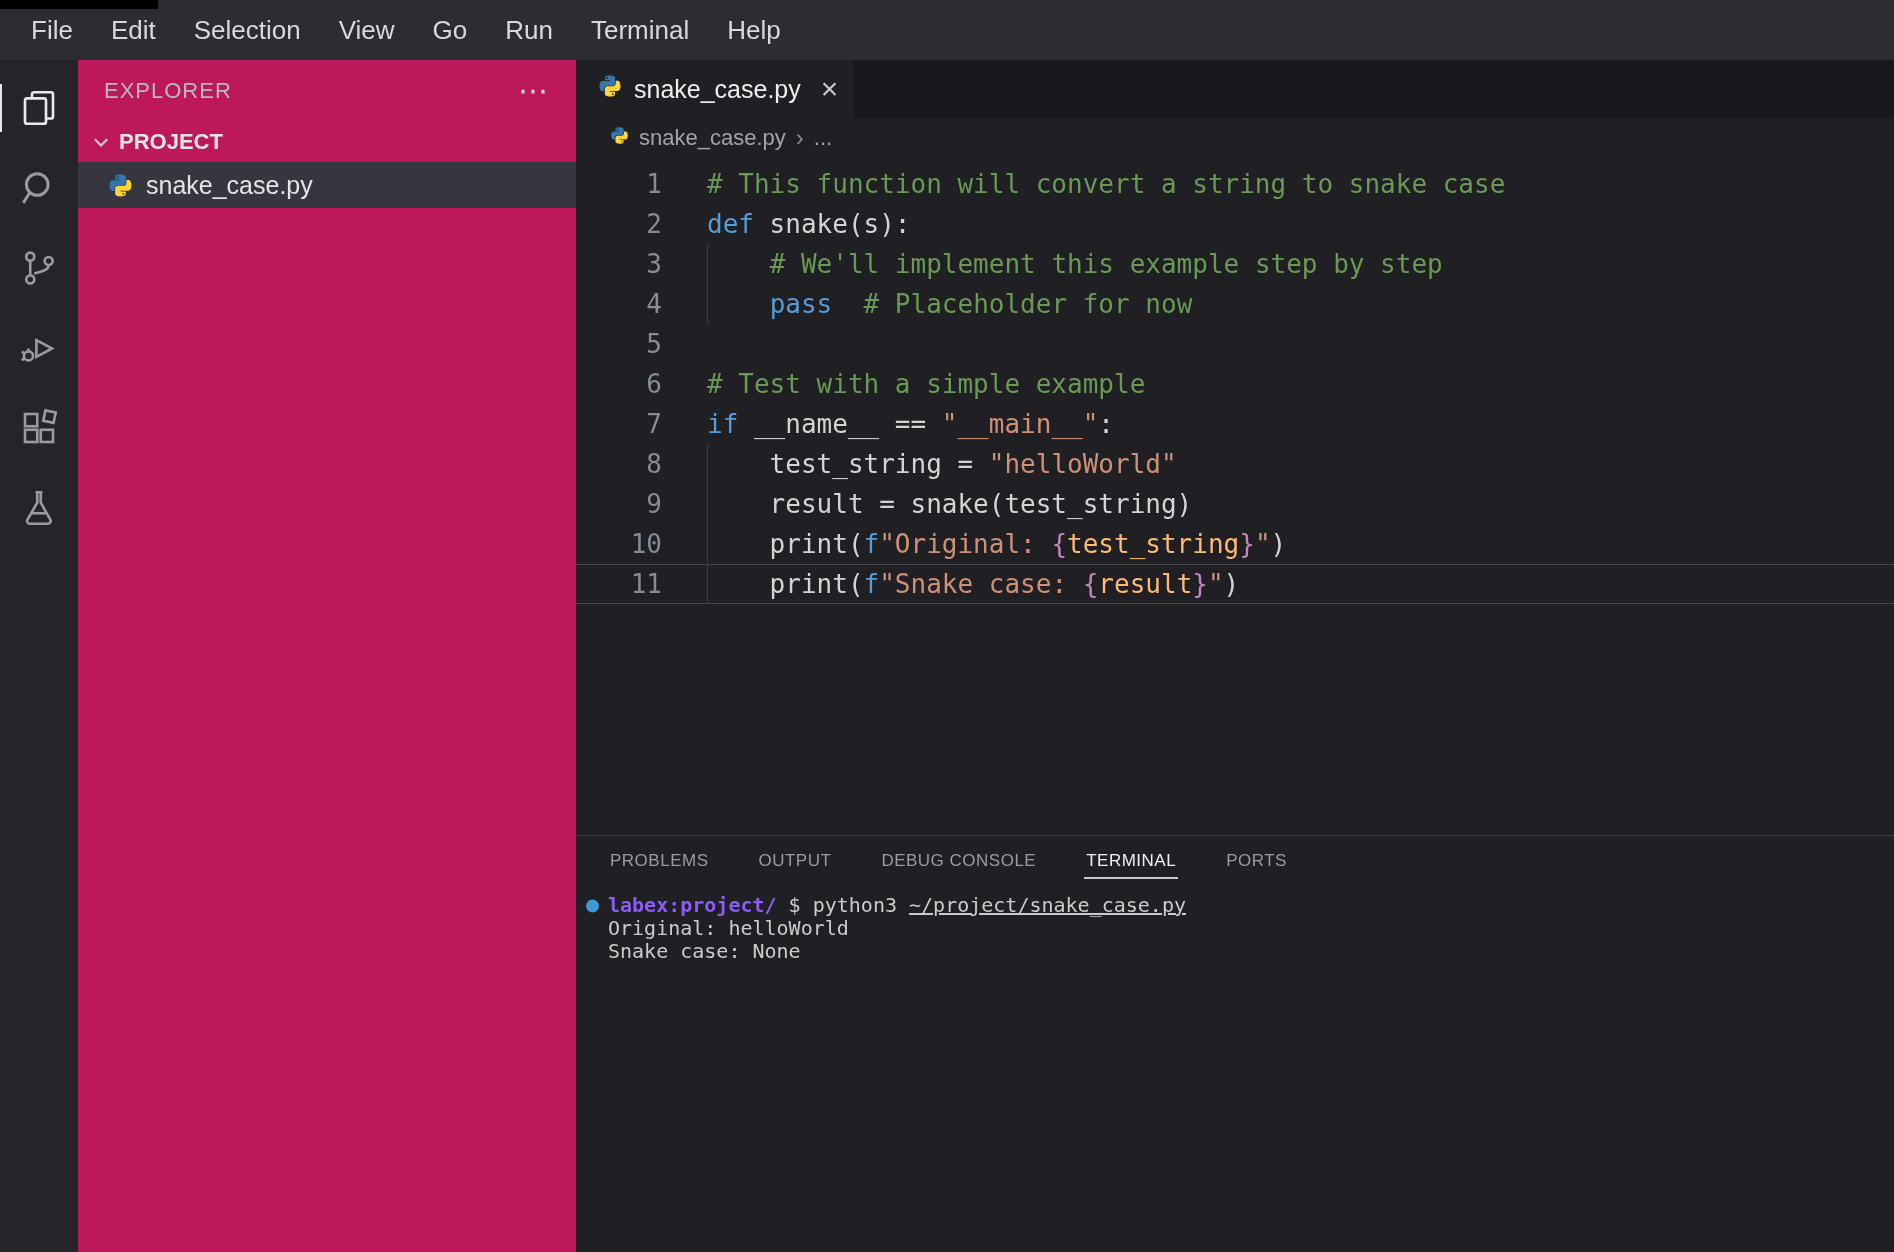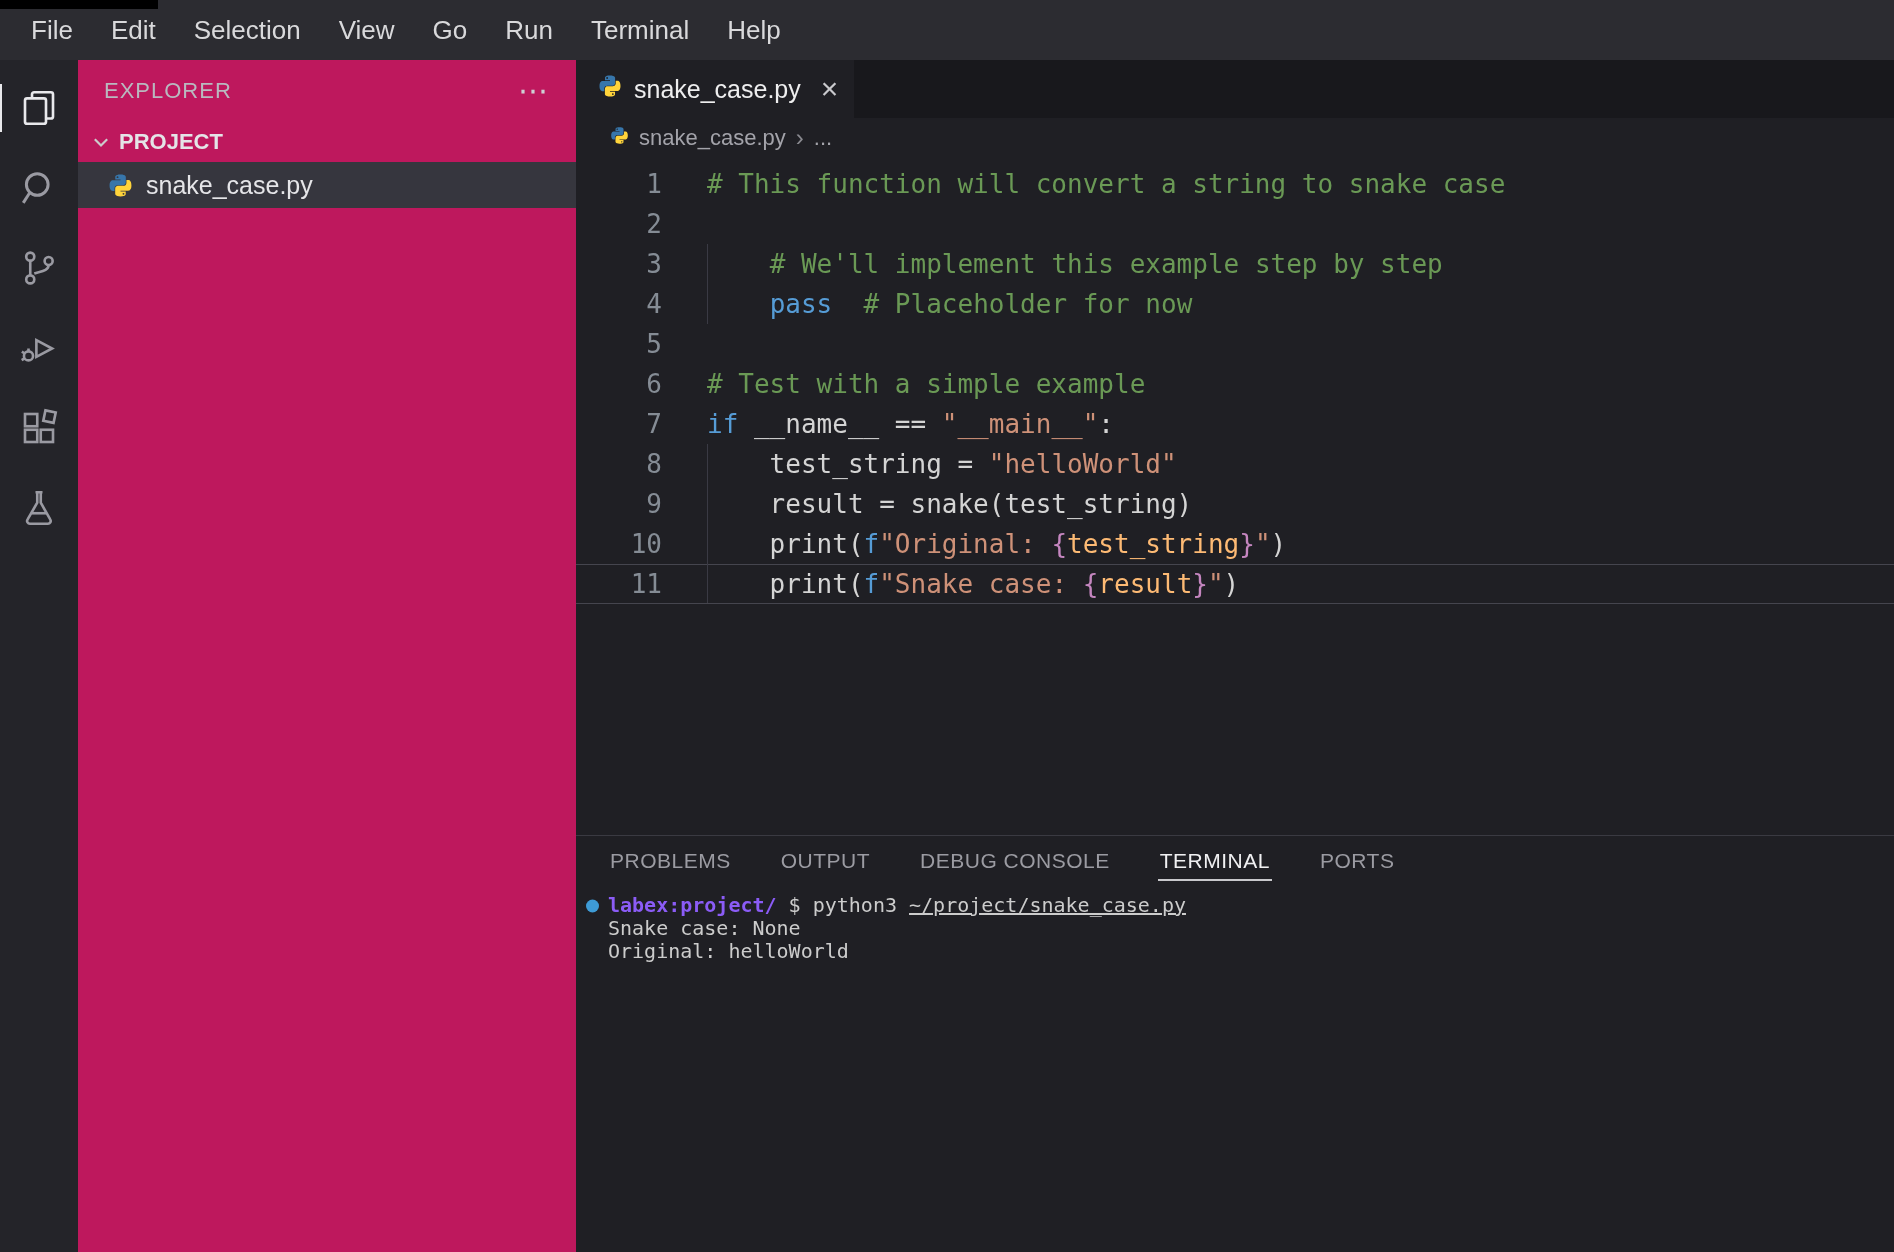--- a/index.html
+++ b/index.html
@@ -55,21 +55,21 @@
   .tk-c { color:#6A9955; }
   .tk-k { color:#569CD6; }
   .tk-s { color:#CE9178; }
   .tk-t { color:#d4d4d4; }
   .tk-b { color:#C586C0; }
   .tk-v { color:#fdba74; }
 
   
   .panel { height:417px; flex:none; border-top:1px solid #3a3a42; display:flex; flex-direction:column; }
   .panel-tabs { height:50px; display:flex; align-items:center; gap:46px; padding-left:32px; flex:none; }
-  .ptab { font-size:21px; letter-spacing:0.5px; color:#9b9ba2; padding:8px 2px 6px; border-bottom:2px solid transparent; cursor:pointer; }
+  .ptab { font-size:17px; letter-spacing:0.5px; color:#9b9ba2; padding:8px 2px 6px; border-bottom:2px solid transparent; cursor:pointer; }
   .ptab.active { color:#f0f0f2; border-bottom-color:#c8c8cc; }
   .terminal { font-family:"DejaVu Sans Mono", monospace; font-size:20px; color:#cccccc; padding-top:8px; }
   .trow { position:relative; padding-left:32px; line-height:23px; white-space:pre; }
   .tbullet { position:absolute; left:10px; top:50%; transform:translateY(-50%); width:13px; height:13px; border-radius:50%; }
   .tbullet.filled { background:#3e9bd6; }
   .tbullet.hollow { border:2px solid #85858c; }
   .tseg.prompt { color:#8b5cf6; font-weight:bold; }
   .tseg.link { text-decoration:underline; }
   .cursor { display:inline-block; width:13px; height:22px; background:#c4c9cd; vertical-align:middle; }
 </style>
@@ -178,21 +178,21 @@
     <path fill="#3776AB" d="M15.9 2c-7.1 0-6.6 3.1-6.6 3.1v3.2h6.7v1H6.6S2 8.8 2 16c0 7.2 4 6.9 4 6.9h2.4v-3.3s-.1-4 4-4h6.6s3.8.1 3.8-3.7V5.3S23.3 2 15.9 2zm-3.7 2.1a1.2 1.2 0 1 1 0 2.4 1.2 1.2 0 0 1 0-2.4z"></path>
     <path fill="#FFD43B" d="M16.1 30c7.1 0 6.6-3.1 6.6-3.1v-3.2H16v-1h9.4s4.6.5 4.6-6.7c0-7.2-4-6.9-4-6.9h-2.4v3.3s.1 4-4 4H13s-3.8-.1-3.8 3.7v6.2S8.7 30 16.1 30zm3.7-2.1a1.2 1.2 0 1 1 0-2.4 1.2 1.2 0 0 1 0 2.4z"></path>
   </svg></span>
         <span>snake_case.py</span>
         <span class="crumb-sep">›</span>
         <span>...</span>
       </div>
 
       <div class="code" id="code">
           <div class="line"><span class="ln">1</span><span class="lc"><span class="tk-c"># This function will convert a string to snake case</span></span></div>
-          <div class="line"><span class="ln">2</span></div>
+          <div class="line"><span class="ln">2</span><span class="lc"><span class="tk-k">def</span><span class="tk-t"> snake(s):</span></span></div>
           <div class="line"><span class="ln">3</span><span class="lc"><span class="tk-t">    </span><span class="tk-c"># We'll implement this example step by step</span></span><span class="guide"></span></div>
           <div class="line"><span class="ln">4</span><span class="lc"><span class="tk-t">    </span><span class="tk-k">pass</span><span class="tk-t">  </span><span class="tk-c"># Placeholder for now</span></span><span class="guide"></span></div>
           <div class="line"><span class="ln">5</span><span class="lc"></span></div>
           <div class="line"><span class="ln">6</span><span class="lc"><span class="tk-c"># Test with a simple example</span></span></div>
           <div class="line"><span class="ln">7</span><span class="lc"><span class="tk-k">if</span><span class="tk-t"> __name__ == </span><span class="tk-s">"__main__"</span><span class="tk-t">:</span></span></div>
           <div class="line"><span class="ln">8</span><span class="lc"><span class="tk-t">    test_string = </span><span class="tk-s">"helloWorld"</span></span><span class="guide"></span></div>
           <div class="line"><span class="ln">9</span><span class="lc"><span class="tk-t">    result = snake(test_string)</span></span><span class="guide"></span></div>
           <div class="line"><span class="ln">10</span><span class="lc"><span class="tk-t">    print(</span><span class="tk-k">f</span><span class="tk-s">"Original: </span><span class="tk-b">{</span><span class="tk-v">test_string</span><span class="tk-b">}</span><span class="tk-s">"</span><span class="tk-t">)</span></span><span class="guide"></span></div>
           <div class="line active"><span class="ln">11</span><span class="lc"><span class="tk-t">    print(</span><span class="tk-k">f</span><span class="tk-s">"Snake case: </span><span class="tk-b">{</span><span class="tk-v">result</span><span class="tk-b">}</span><span class="tk-s">"</span><span class="tk-t">)</span></span><span class="guide"></span></div>
         </div>
@@ -200,20 +200,20 @@
       <div class="panel">
         <div class="panel-tabs" id="panel-tabs">
             <div class="ptab">PROBLEMS</div>
             <div class="ptab">OUTPUT</div>
             <div class="ptab">DEBUG CONSOLE</div>
             <div class="ptab active">TERMINAL</div>
             <div class="ptab">PORTS</div>
           </div>
         <div class="terminal" id="terminal">
             <div class="trow"><span class="tbullet filled"></span><span class="tseg prompt">labex:project/</span><span class="tseg plain"> $ </span><span class="tseg plain">python3 </span><span class="tseg link">~/project/snake_case.py</span></div>
+            <div class="trow"><span class="tseg plain">Original: helloWorld</span></div>
             <div class="trow"><span class="tseg plain">Snake case: None</span></div>
-            <div class="trow"><span class="tseg plain">Original: helloWorld</span></div>
           </div>
       </div>
 
     </div>
   </div>
 </div>
 
 </body></html>

